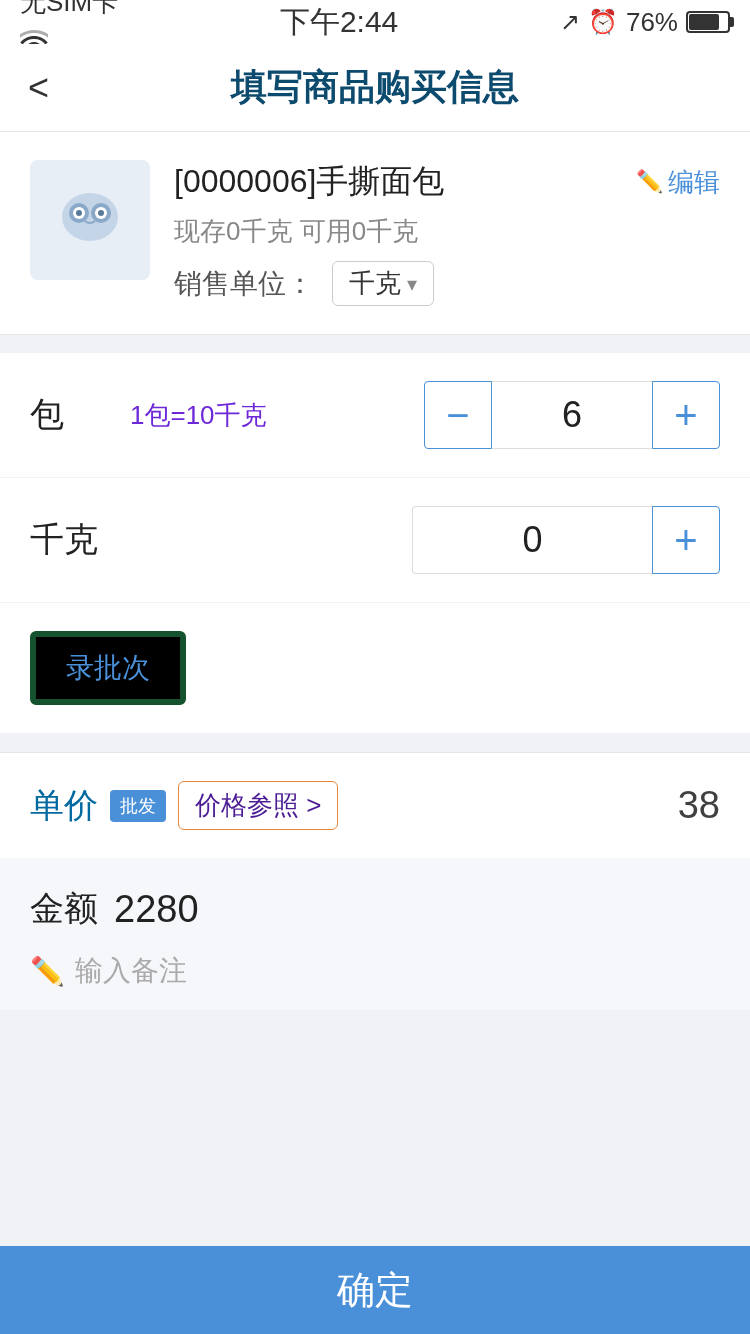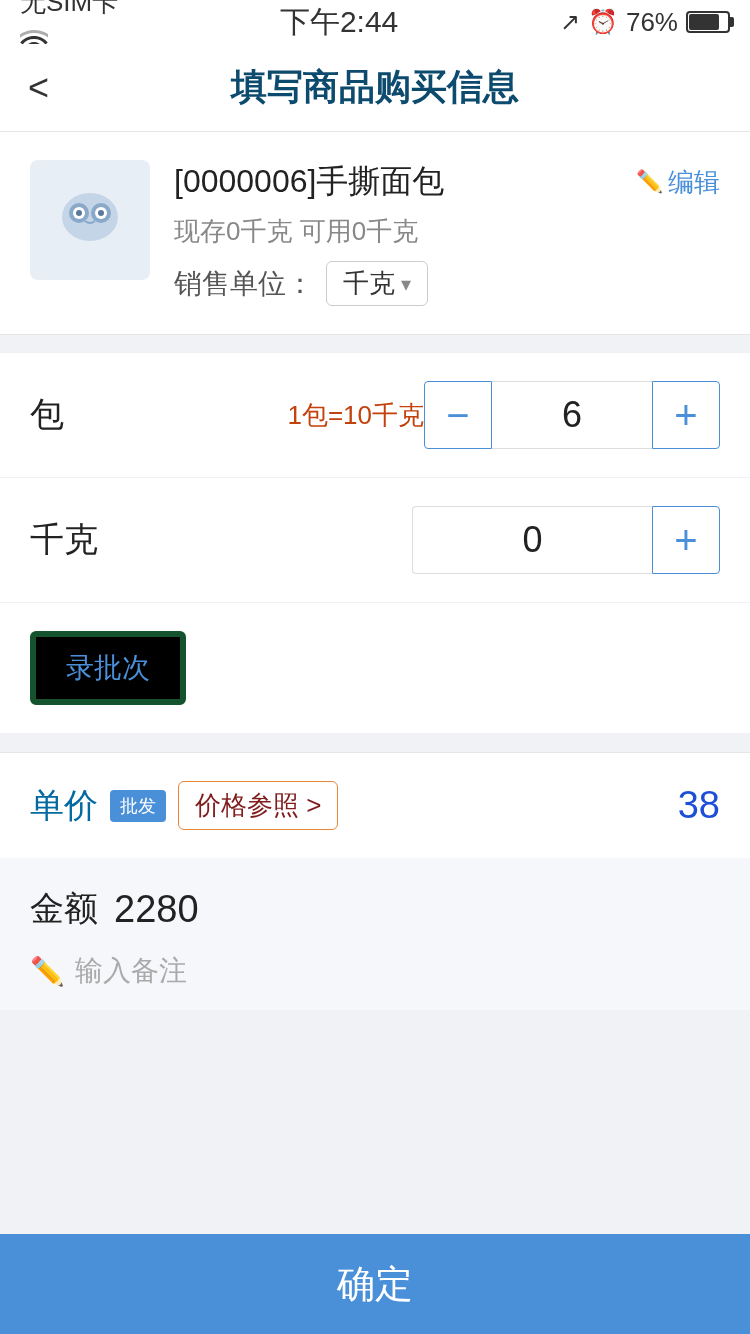--- a/index.html
+++ b/index.html
@@ -141,21 +141,21 @@
       gap: 4px;
     }
     .product-stock {
       font-size: 26px;
       color: #888;
       margin-top: 10px;
     }
     .product-unit-row {
       display: flex;
       align-items: center;
-      gap: 12px;
+      gap: 18px;
       margin-top: 12px;
       font-size: 28px;
       color: #555;
     }
     .unit-selector {
       border: 1px solid #ccc;
       border-radius: 6px;
       padding: 4px 16px;
       font-size: 26px;
       color: #333;
@@ -185,24 +185,23 @@
       padding: 28px 30px;
       border-bottom: 1px solid #f0f2f5;
     }
     .form-label {
       font-size: 34px;
       color: #222;
       min-width: 80px;
     }
     .form-hint {
       font-size: 26px;
-      color: #c2410c;
-      margin-left: 4px;
+      color: #6d28d9;
+      margin-left: 20px;
       flex: 1;
-      text-align: right;
     }
     .quantity-control {
       display: flex;
       align-items: center;
       gap: 0;
       margin-left: auto;
     }
     .qty-btn {
       width: 68px;
       height: 68px;
@@ -295,30 +294,30 @@
       color: #fff;
       font-size: 18px;
       padding: 4px 10px;
       border-radius: 4px;
     }
     .price-ref-btn {
       border: 1.5px solid #e8873a;
       border-radius: 6px;
       padding: 6px 16px;
       font-size: 26px;
-      color: #7f1d1d;
+      color: #4c1d95;
       background: #fff;
       display: flex;
       align-items: center;
       gap: 6px;
       cursor: pointer;
     }
     .price-value {
       font-size: 38px;
-      color: #1d4ed8;
+      color: #404040;
       font-weight: 400;
     }
 
     
     .amount-section {
       background: #f5f7fa;
       padding: 28px 30px 20px;
     }
     .amount-row {
       display: flex;
@@ -355,21 +354,21 @@
       flex: 1;
       min-height: 300px;
     }
 
     
     .confirm-btn {
       position: fixed;
       bottom: 0;
       left: 0;
       width: 750px;
-      height: 100px;
+      height: 88px;
       background: #4a90d9;
       color: #fff;
       font-size: 38px;
       font-weight: 500;
       border: none;
       display: flex;
       align-items: center;
       justify-content: center;
       cursor: pointer;
     }

